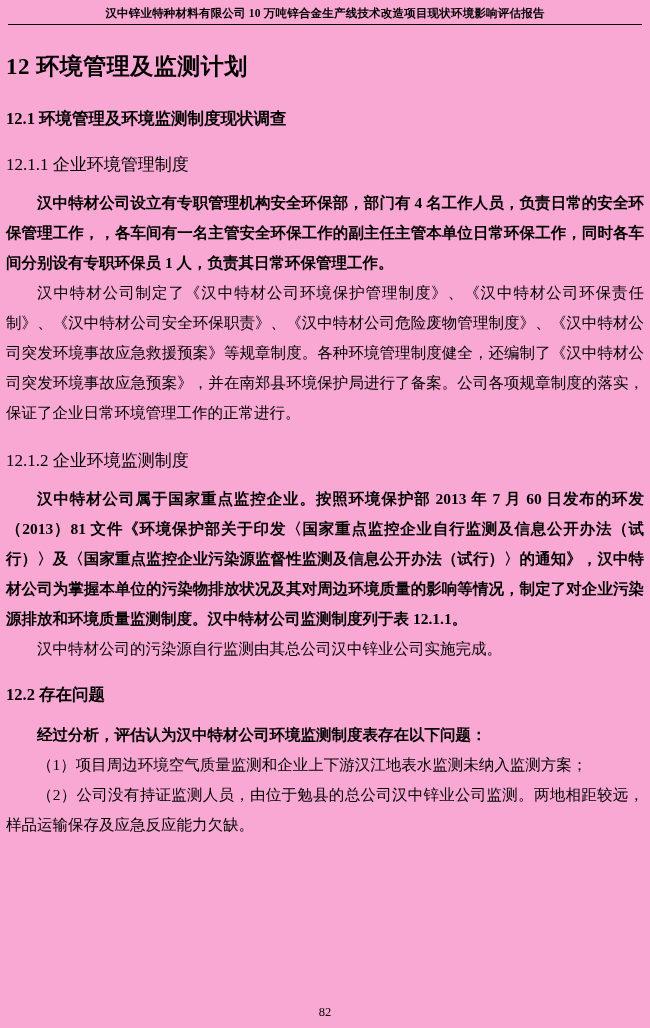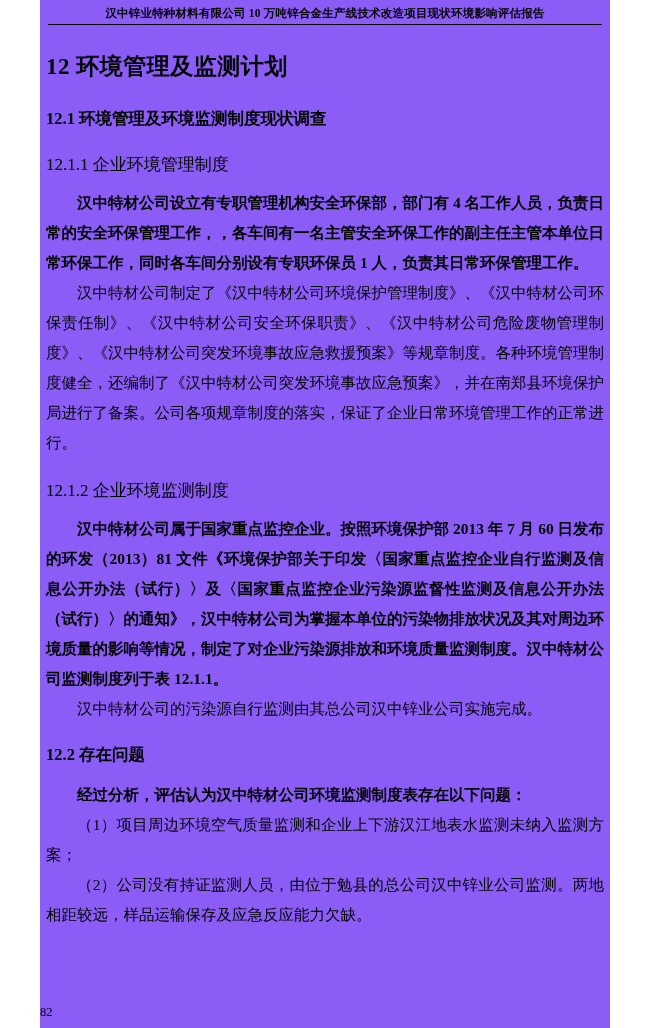--- a/index.html
+++ b/index.html
@@ -3,24 +3,24 @@
 <meta charset="utf-8">
 <style>
   * { margin: 0; padding: 0; box-sizing: border-box; }
   html, body { background: #ffffff; }
   body {
     font-family: "Liberation Serif", "DejaVu Serif", serif;
     color: #000000;
   }
   .page {
     position: relative;
-    width: 570px;
+    width: 650px;
     height: 1028px;
     margin: 0 auto;
-    background: #8b5cf6;
+    background: #f9a8d4;
     overflow: hidden;
   }
   .page-header {
     padding: 6px 10px 3px 10px;
     border-bottom: 1.5px solid #000000;
     margin: 0 8px;
   }
   .page-header .header-text {
     text-align: center;
     font-size: 11.5px;
@@ -66,21 +66,21 @@
   }
   .first-para {
     margin-top: 0;
     font-weight: bold;
   }
   .page-footer {
     position: absolute;
     bottom: 8px;
     left: 0;
     width: 100%;
-    text-align: left;
+    text-align: center;
     font-size: 12.5px;
   }
 </style>
 </head>
 <body>
 
 <div class="page">
 
   <div class="page-header">
     <div class="header-text">汉中锌业特种材料有限公司 10 万吨锌合金生产线技术改造项目现状环境影响评估报告</div>

